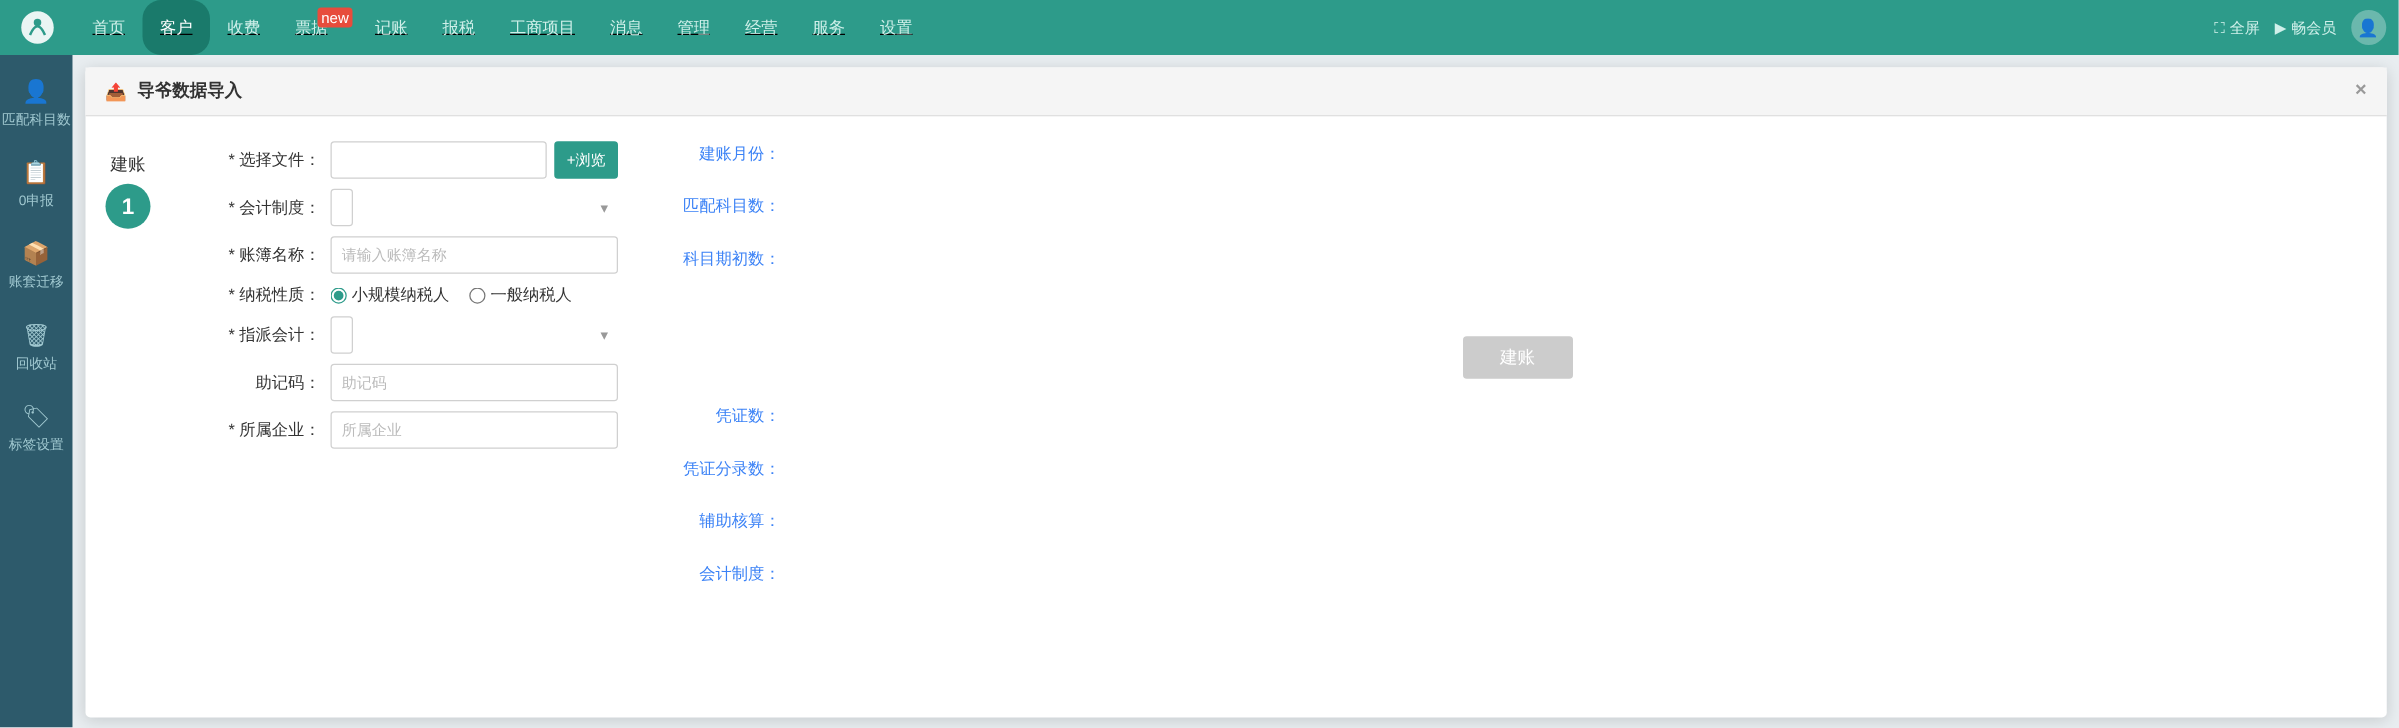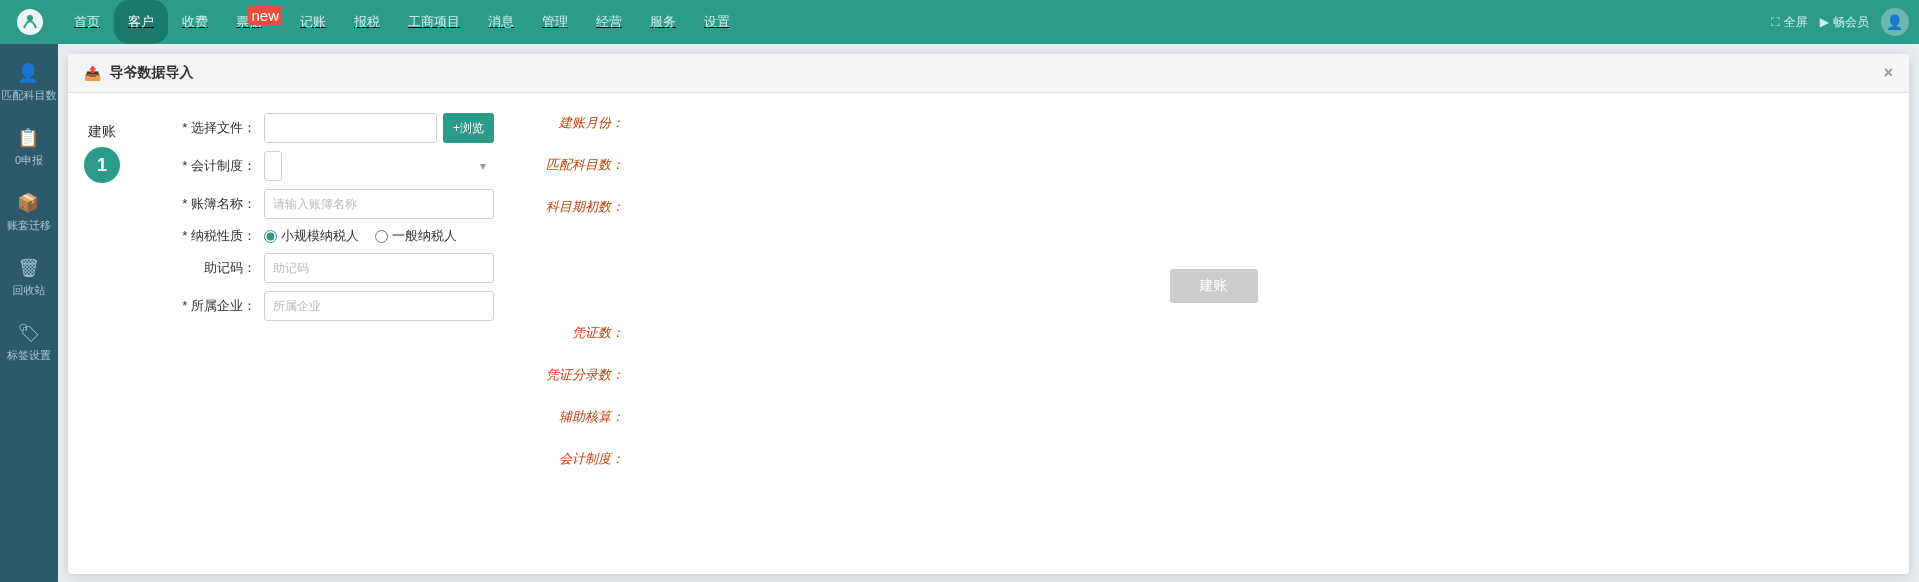--- a/index.html
+++ b/index.html
@@ -44,21 +44,21 @@
       background: #1a7a6b;
       color: #fff;
       border-radius: 15px;
     }
     .nav-item .new-badge {
       position: absolute;
       top: 6px;
       right: 4px;
       background: #e74c3c;
       color: #fff;
-      font-size: 15px;
+      font-size: 12px;
       padding: 1px 3px;
       border-radius: 3px;
     }
     .nav-right {
       display: flex;
       align-items: center;
       gap: 12px;
       margin-left: auto;
     }
     .nav-right-btn {
@@ -278,24 +278,23 @@
     input[type="radio"] { accent-color: #2d9b8a; }
     .info-row {
       display: flex;
       align-items: center;
       margin-bottom: 22px;
       gap: 8px;
     }
     .info-label {
       width: 90px;
       text-align: right;
-      color: #c2410c;
+      color: #3b82f6;
       font-size: 13px;
       flex-shrink: 0;
-      font-style: italic;
     }
     .info-value {
       flex: 1;
       color: #333;
       font-size: 13px;
       min-height: 20px;
     }
 
     
     .build-btn-row {
@@ -435,20 +434,28 @@
                   <input type="radio" name="tax" checked="" style="">
                   <span>小规模纳税人</span>
                 </label>
                 <label class="radio-label">
                   <input type="radio" name="tax" style="">
                   <span>一般纳税人</span>
                 </label>
               </div>
             </div>
 
+            <div class="form-row">
+              <label class="form-label">* 指派会计：</label>
+              <div class="select-wrapper">
+                <select class="form-select">
+                  <option value=""></option>
+                </select>
+              </div>
+            </div>
 
             <div class="form-row">
               <label class="form-label">助记码：</label>
               <input type="text" class="form-control" placeholder="助记码" style="">
             </div>
 
             <div class="form-row">
               <label class="form-label">* 所属企业：</label>
               <input type="text" class="form-control" placeholder="所属企业" style="">
             </div>

